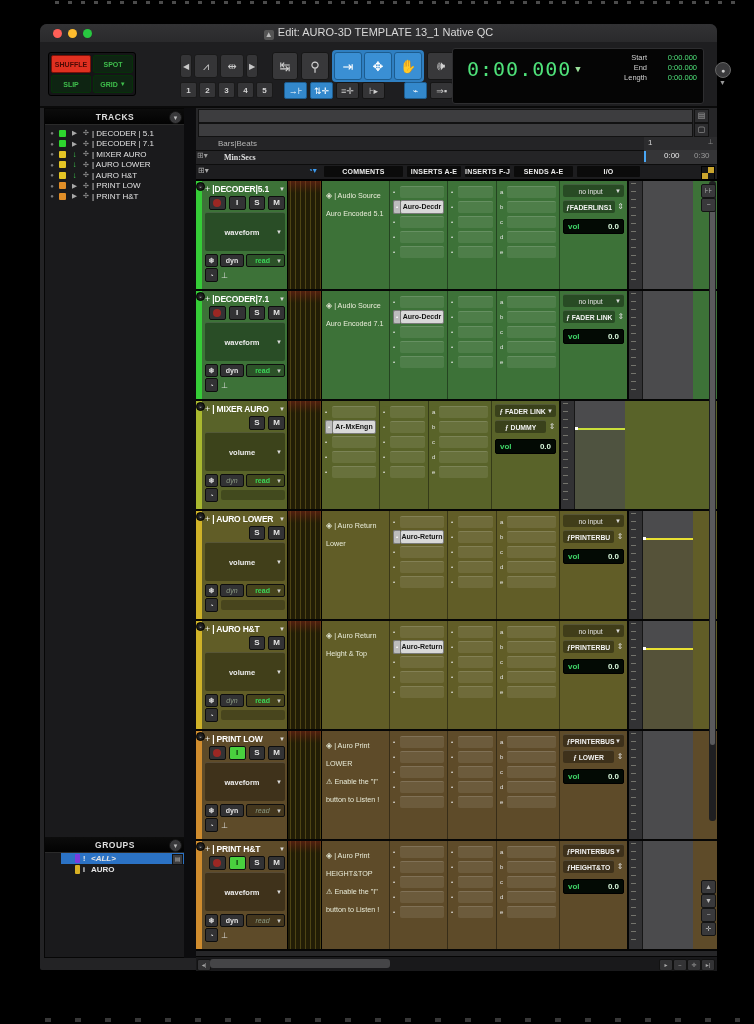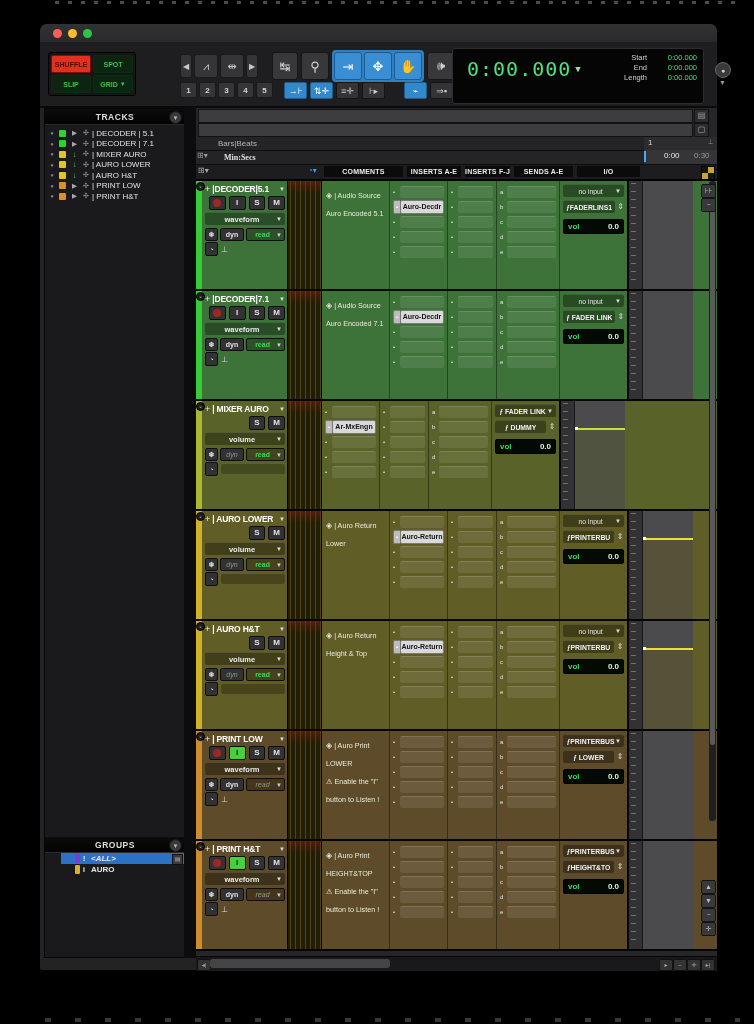--- a/index.html
+++ b/index.html
@@ -136,21 +136,21 @@
   .trow1 .plus{color:#e8e8e8;font-size:9px;margin-right:2px;}
   .tname{color:#fff;font-weight:bold;font-size:8.5px;letter-spacing:-.2px;}
   .trow1 .car{margin-left:auto;color:#ddd;font-size:6px;}
   .tbtns{display:flex;gap:3px;height:15px;align-items:center;padding-left:4px;}
   .tb{width:15px;height:12px;background:#323234;border:1px solid #0e0e0e;border-radius:2px;color:#e3e3e3;
       font-size:8px;font-weight:bold;display:flex;align-items:center;justify-content:center;}
   .tb.ph{visibility:hidden;}
   .tb.rec i{width:8px;height:8px;border-radius:50%;background:#9c2723;display:block;}
   .tb.im.green{background:#49cf3e;color:#0a3008;}
   .tview{margin-top:2px;height:12px;background:rgba(0,0,0,.32);border-radius:2px;display:flex;align-items:center;
-         padding:0 3px;border-top:1px solid rgba(255,255,255,.12);}
+         padding:13px 3px;border-top:1px solid rgba(255,255,255,.12);}
   .tview .vlabel{flex:1;text-align:center;color:#ececec;font-size:7.5px;font-weight:bold;}
   .tview .car{color:#ddd;font-size:6px;}
   .tauto{display:flex;gap:2px;margin-top:3px;height:13px;}
   .tauto .tb{height:11px;}
   .tb.icon{width:11px;font-size:7px;color:#dcdcdc;}
   .tb.dynb{width:22px;font-size:7px;}
   .tb.dynb.off{color:#8b9a84;font-style:italic;font-weight:normal;}
   .readb{flex:1;height:11px;background:rgba(0,0,0,.28);border:1px solid #0e0e0e;border-radius:2px;display:flex;
          align-items:center;padding:0 2px;}
   .readb .readtxt{flex:1;text-align:center;font-size:7px;font-weight:bold;color:#3bd65a;}
@@ -213,20 +213,23 @@
 <div class="page">
   <div class="artifact top"></div>
   <div class="artifact bot"></div>
 
   <div class="win">
 
     <div class="titlebar">
       <span class="tl r"></span>
       <span class="tl y"></span>
       <span class="tl g"></span>
+      <div class="title">
+        <span class="proxy">▲</span><span>Edit: AURO-3D TEMPLATE 13_1 Native QC</span>
+      </div>
     </div>
 
     <div class="toolbar">
       <div class="modes" id="edit-modes">
           <div class="mode active">SHUFFLE</div>
           <div class="mode">SPOT</div>
           <div class="mode">SLIP</div>
           <div class="mode">GRID<span class="mcaret">▼</span></div>
         </div>
 

